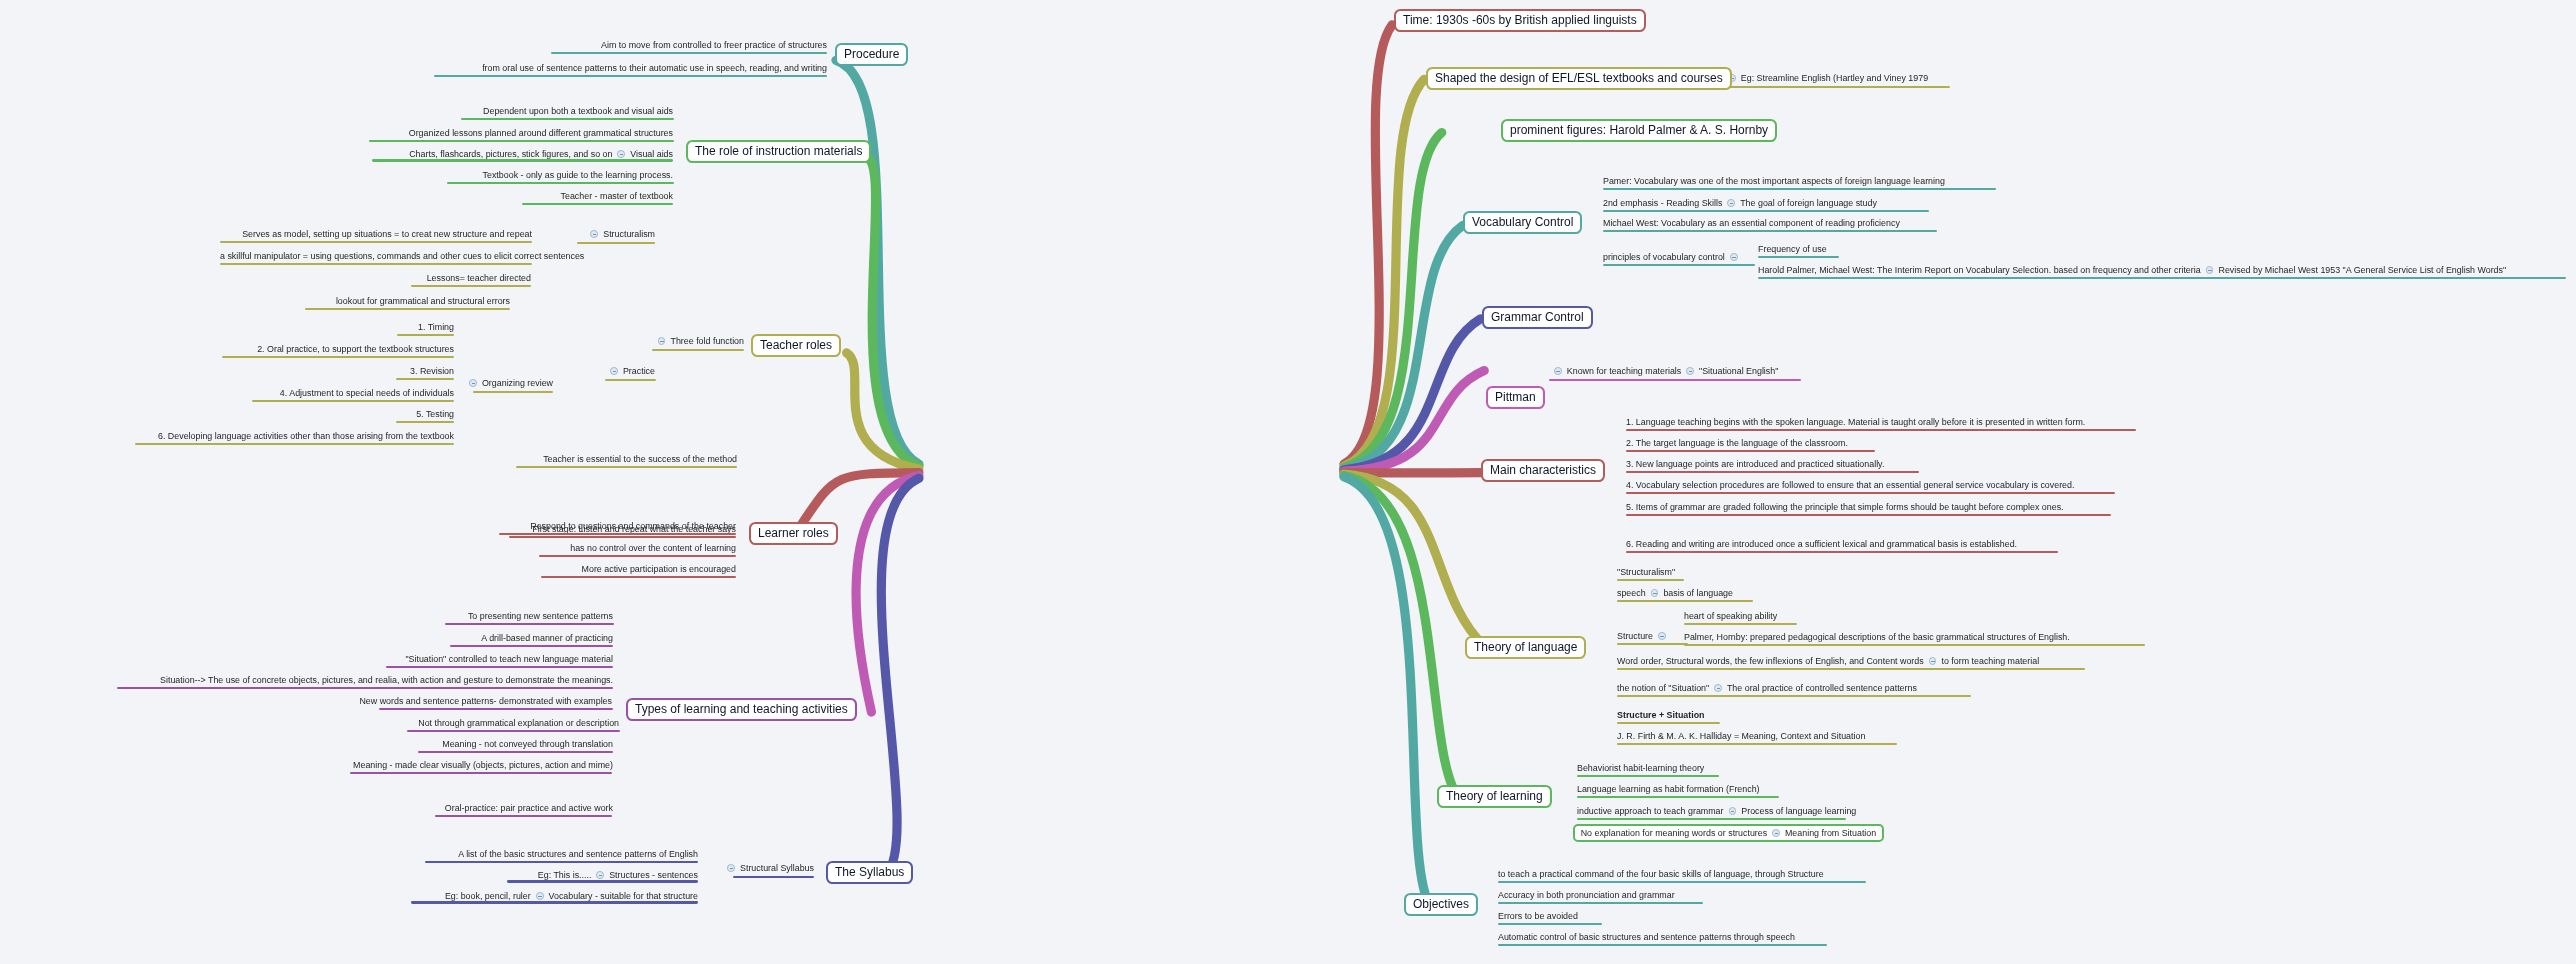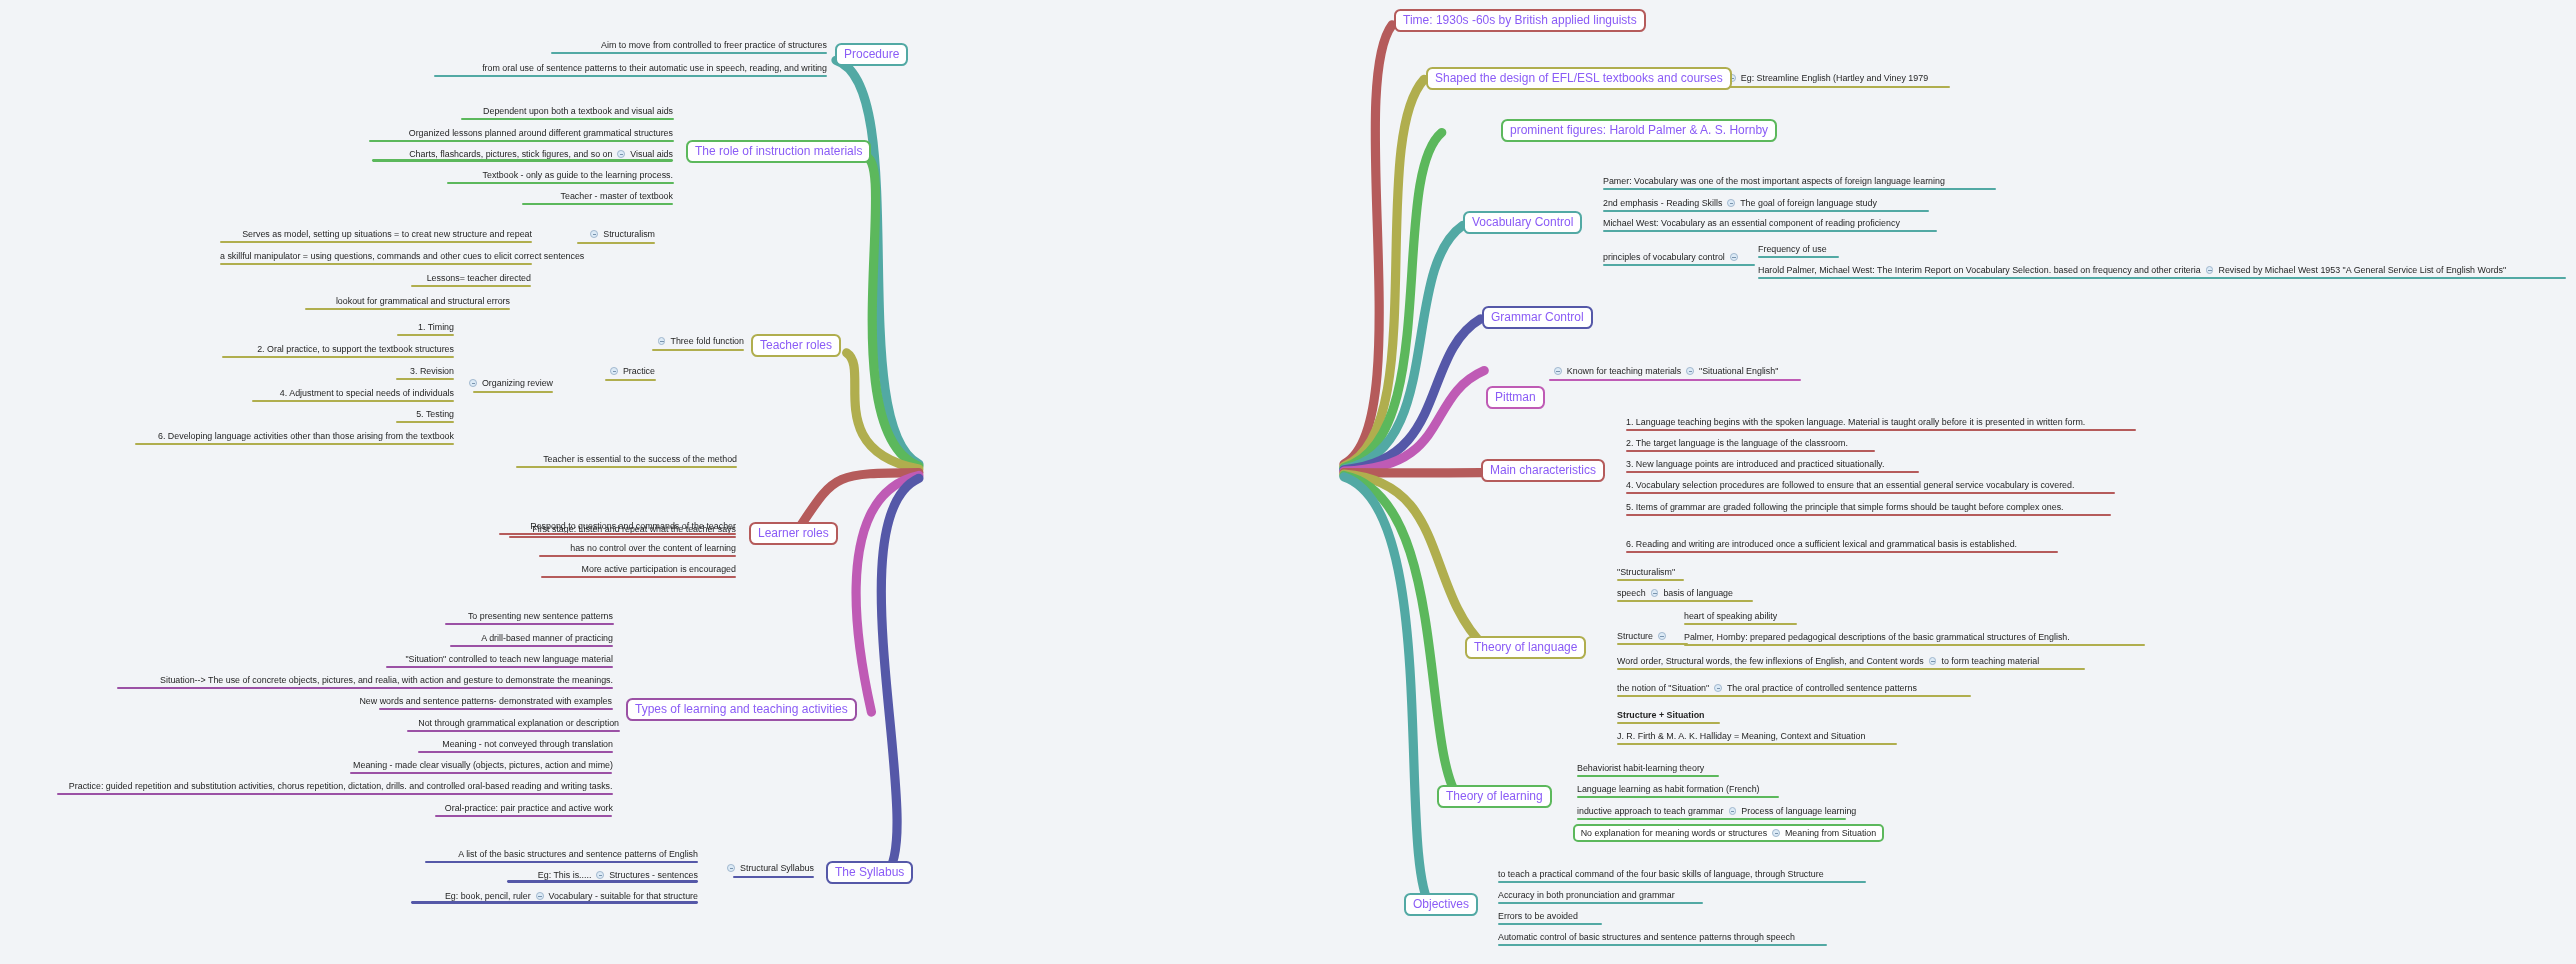--- a/index.html
+++ b/index.html
@@ -38,21 +38,21 @@
   .topic {
     position: absolute;
     background: #ffffff;
     border: 2.1px solid #888;
     border-radius: 6.4px;
     display: flex; align-items: center; justify-content: center;
     padding: 2.8px 7px;
     white-space: nowrap;
     z-index: 30;
   }
-  .topic span { font-size: 12px; color: #8b5cf6; line-height: 1.1; }
+  .topic span { font-size: 12px; color: #0f172a; line-height: 1.1; }
 
   
   .leaf {
     position: absolute;
     z-index: 20;
     white-space: nowrap;
     font-size: 8.9px;
     color: #1f1f1f;
     padding-bottom: 2.1px;
     line-height: 1.15;
@@ -487,24 +487,20 @@
     <span class="ul" style="background:#9b51a5; width:213px; margin-left:103px;"></span>
   </div>
   <div class="leaf l" style="left:298px; top:739px; width:315px;">
     <span>Meaning - not conveyed through translation</span>
     <span class="ul" style="background:#9b51a5; width:195px; margin-left:120px;"></span>
   </div>
   <div class="leaf l" style="left:269px; top:760px; width:344px;">
     <span>Meaning - made clear visually (objects, pictures, action and mime)</span>
     <span class="ul" style="background:#9b51a5; width:262px; margin-left:81px;"></span>
   </div>
-  <div class="leaf l" style="left:3.5px; top:781px; width:609px;">
-    <span>Practice: guided repetition and substitution activities, chorus repetition, dictation, drills. and controlled oral-based reading and writing tasks.</span>
-    <span class="ul" style="background:#9b51a5; width:556px; margin-left:53px;"></span>
-  </div>
   <div class="leaf l" style="left:354px; top:803px; width:259px;">
     <span>Oral-practice: pair practice and active work</span>
     <span class="ul" style="background:#9b51a5; width:177px; margin-left:81px;"></span>
   </div>
 
   <div class="topic" style="left:826px; top:861px; border-color:#5558a8;">
     <span>The Syllabus</span>
   </div>
   <div class="leaf l" style="left:708px; top:863px; width:106px;">
     <span class="inline-row">

